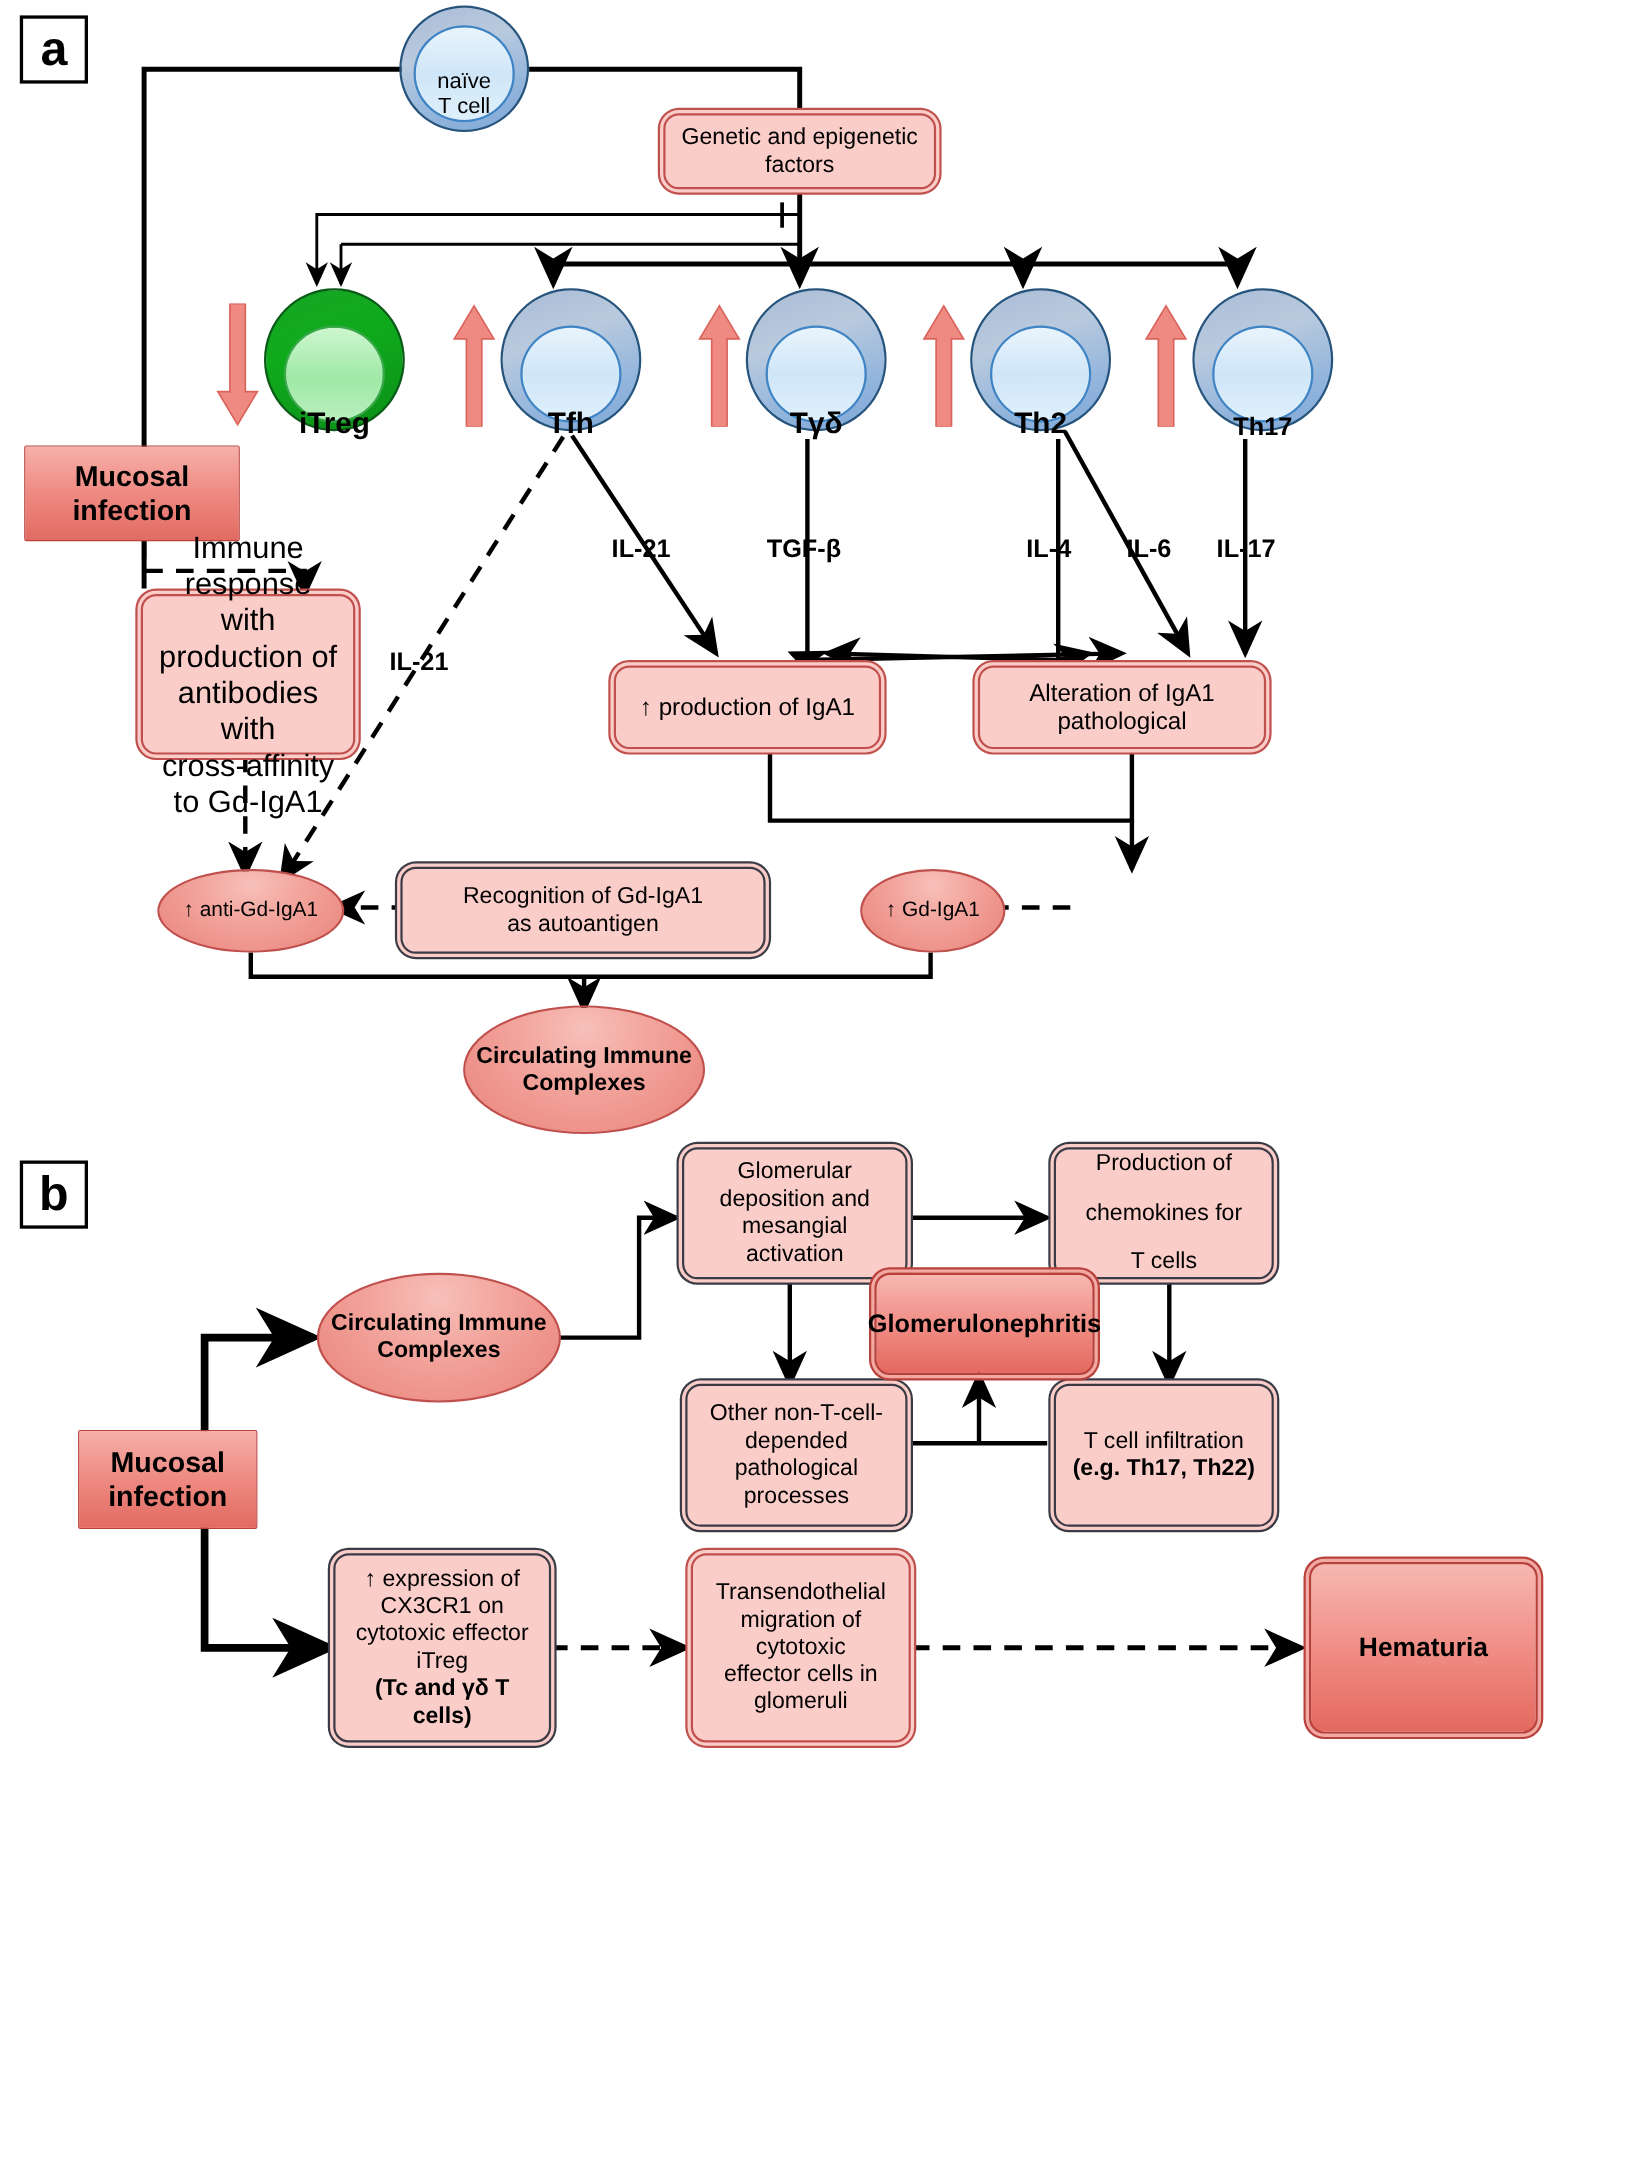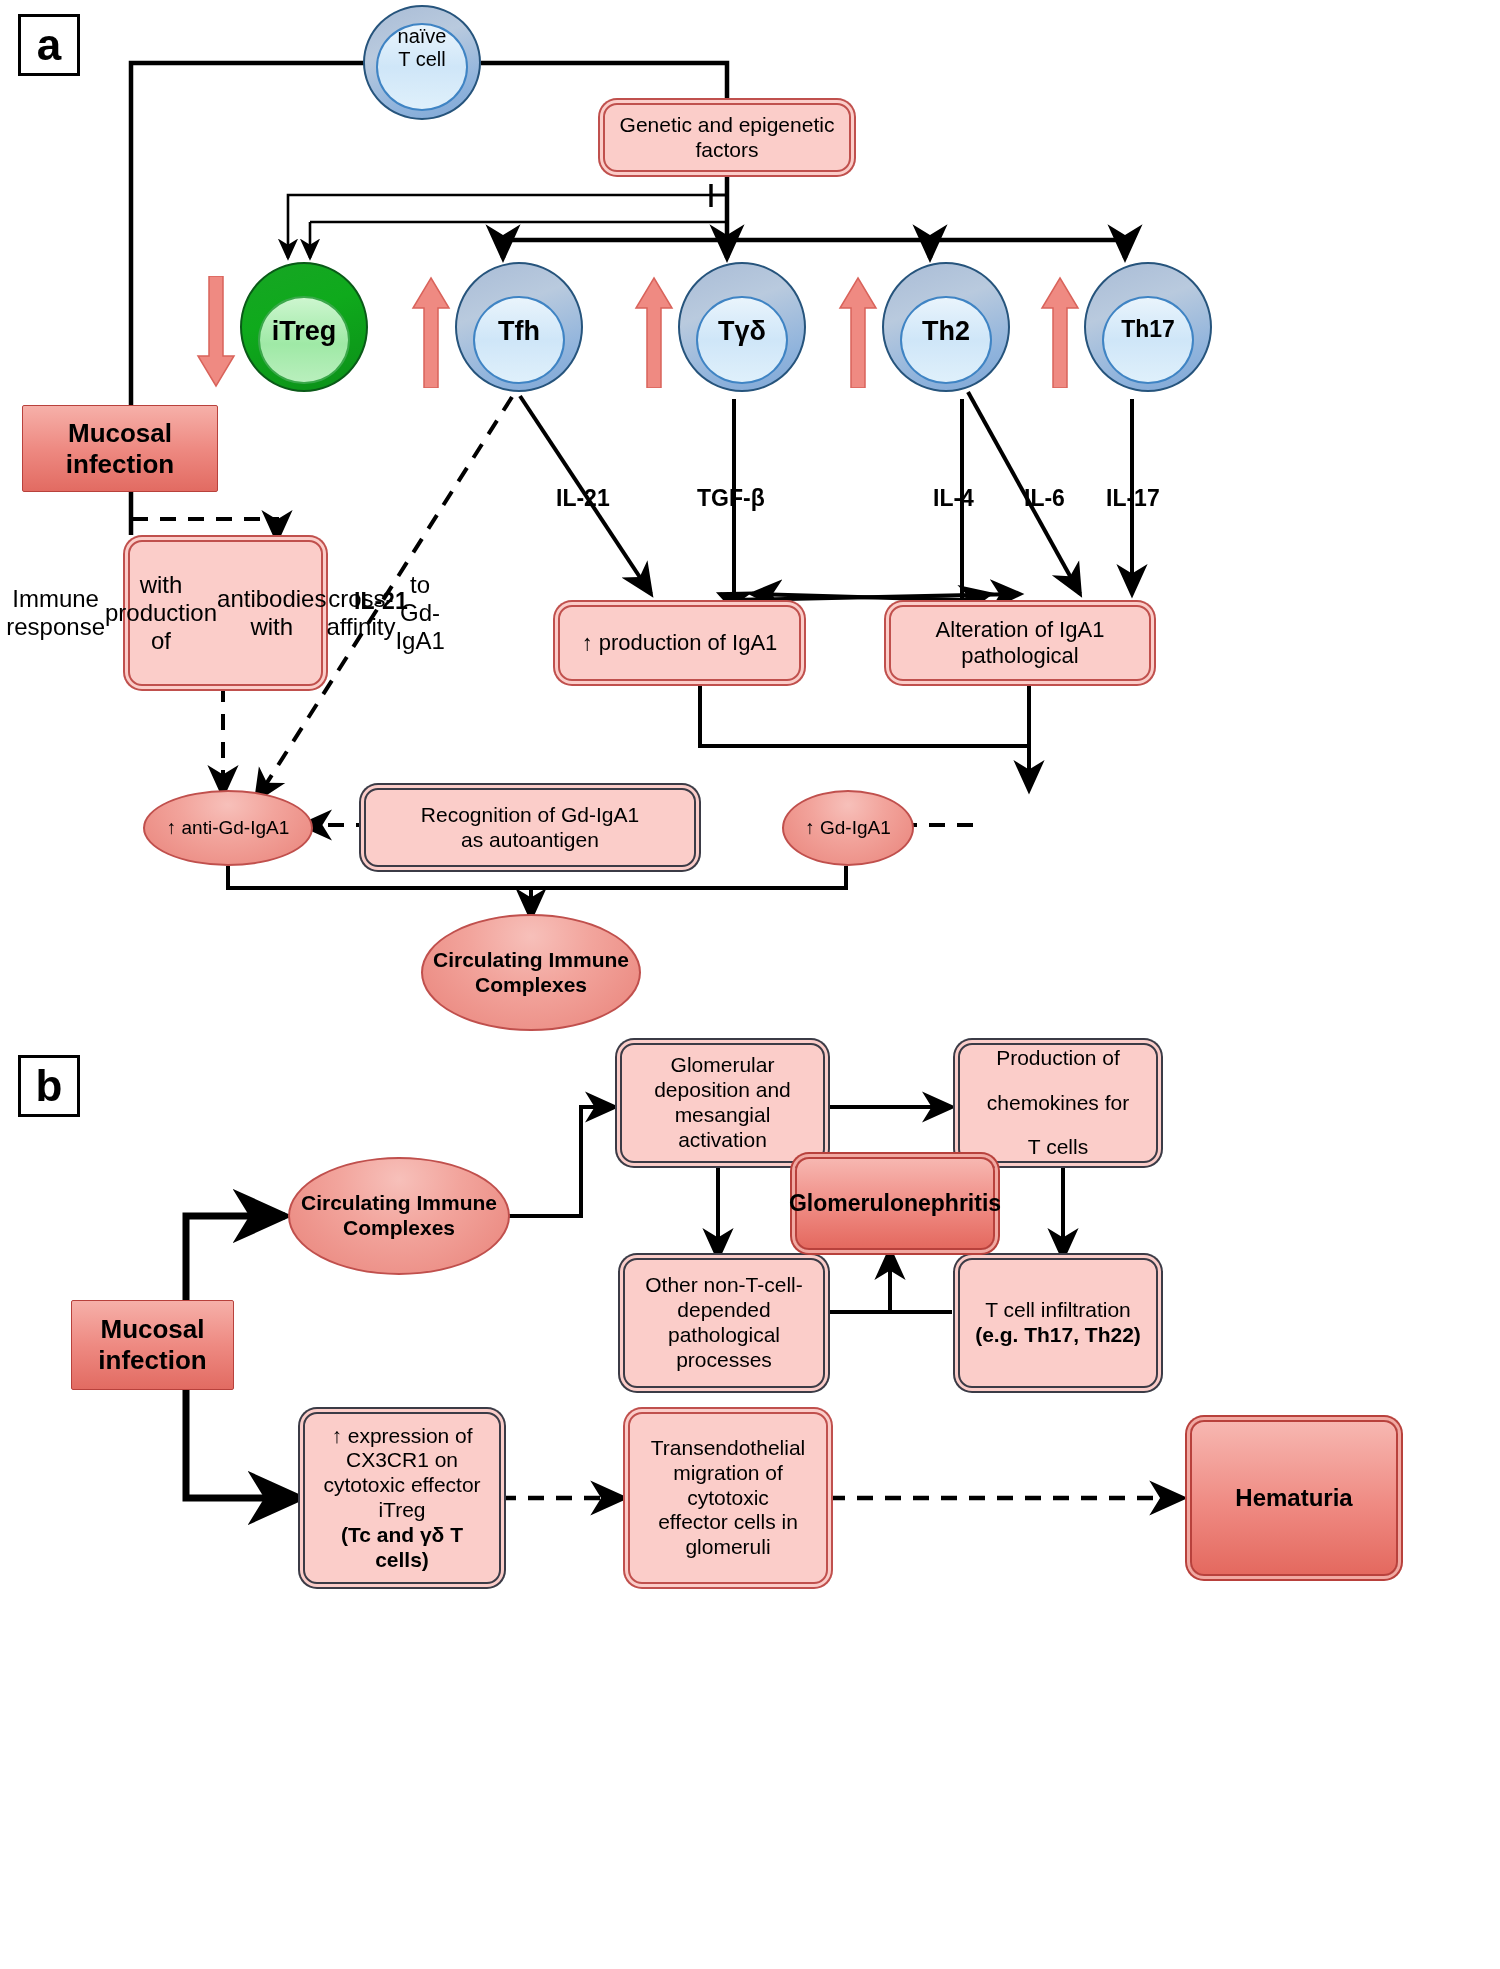--- a/index.html
+++ b/index.html
@@ -96,21 +96,21 @@
     border: 2px solid #0a5a18;
     background: linear-gradient(160deg, #17a524 0%, #0faa1c 40%, #0b8f18 100%);
   }
   .cell-inner {
     position: absolute;
     left: 14%; top: 26%;
     width: 72%; height: 68%;
     border-radius: 50%;
     border: 2px solid #3f84c4;
     background: linear-gradient(to bottom, #e9f4fc 0%, #cfe6f8 50%, #dff0fb 100%);
-    display: flex; align-items: flex-start; justify-content: center;
+    display: flex; align-items: flex-end; justify-content: center;
   }
   .cell-inner.green {
     border: 2px solid #3aa84a;
     background: linear-gradient(to bottom, #cdf6cf 0%, #9fe9a6 55%, #b9efbd 100%);
   }
   .cell-label {
     font-size: 27px;
     font-weight: bold;
     color: #000;
     position: relative;
@@ -300,21 +300,21 @@
     </div>
   </div>
 
   <div class="cyto" style="left:556px; top:485px;">IL-21</div>
   <div class="cyto" style="left:697px; top:485px;">TGF-β</div>
   <div class="cyto" style="left:933px; top:485px;">IL-4</div>
   <div class="cyto" style="left:1024px; top:485px;">IL-6</div>
   <div class="cyto" style="left:1106px; top:485px;">IL-17</div>
   <div class="il21-diag" style="left:354px; top:588px;">IL-21</div>
 
-  <div class="node box" style="left:128px; top:540px; width:195px; height:146px; font-size:24px; flex-direction:row;">
+  <div class="node box" style="left:128px; top:540px; width:195px; height:146px; font-size:28px; flex-direction:column;">
     <span>Immune response</span>
     <span>with production of</span>
     <span>antibodies with</span>
     <span>cross-affinity</span>
     <span>to Gd-IgA1</span>
   </div>
 
   <div class="node box" style="left:558px; top:605px; width:243px; height:76px; font-size:22px;">
     <span>↑ production of IgA1</span>
   </div>

